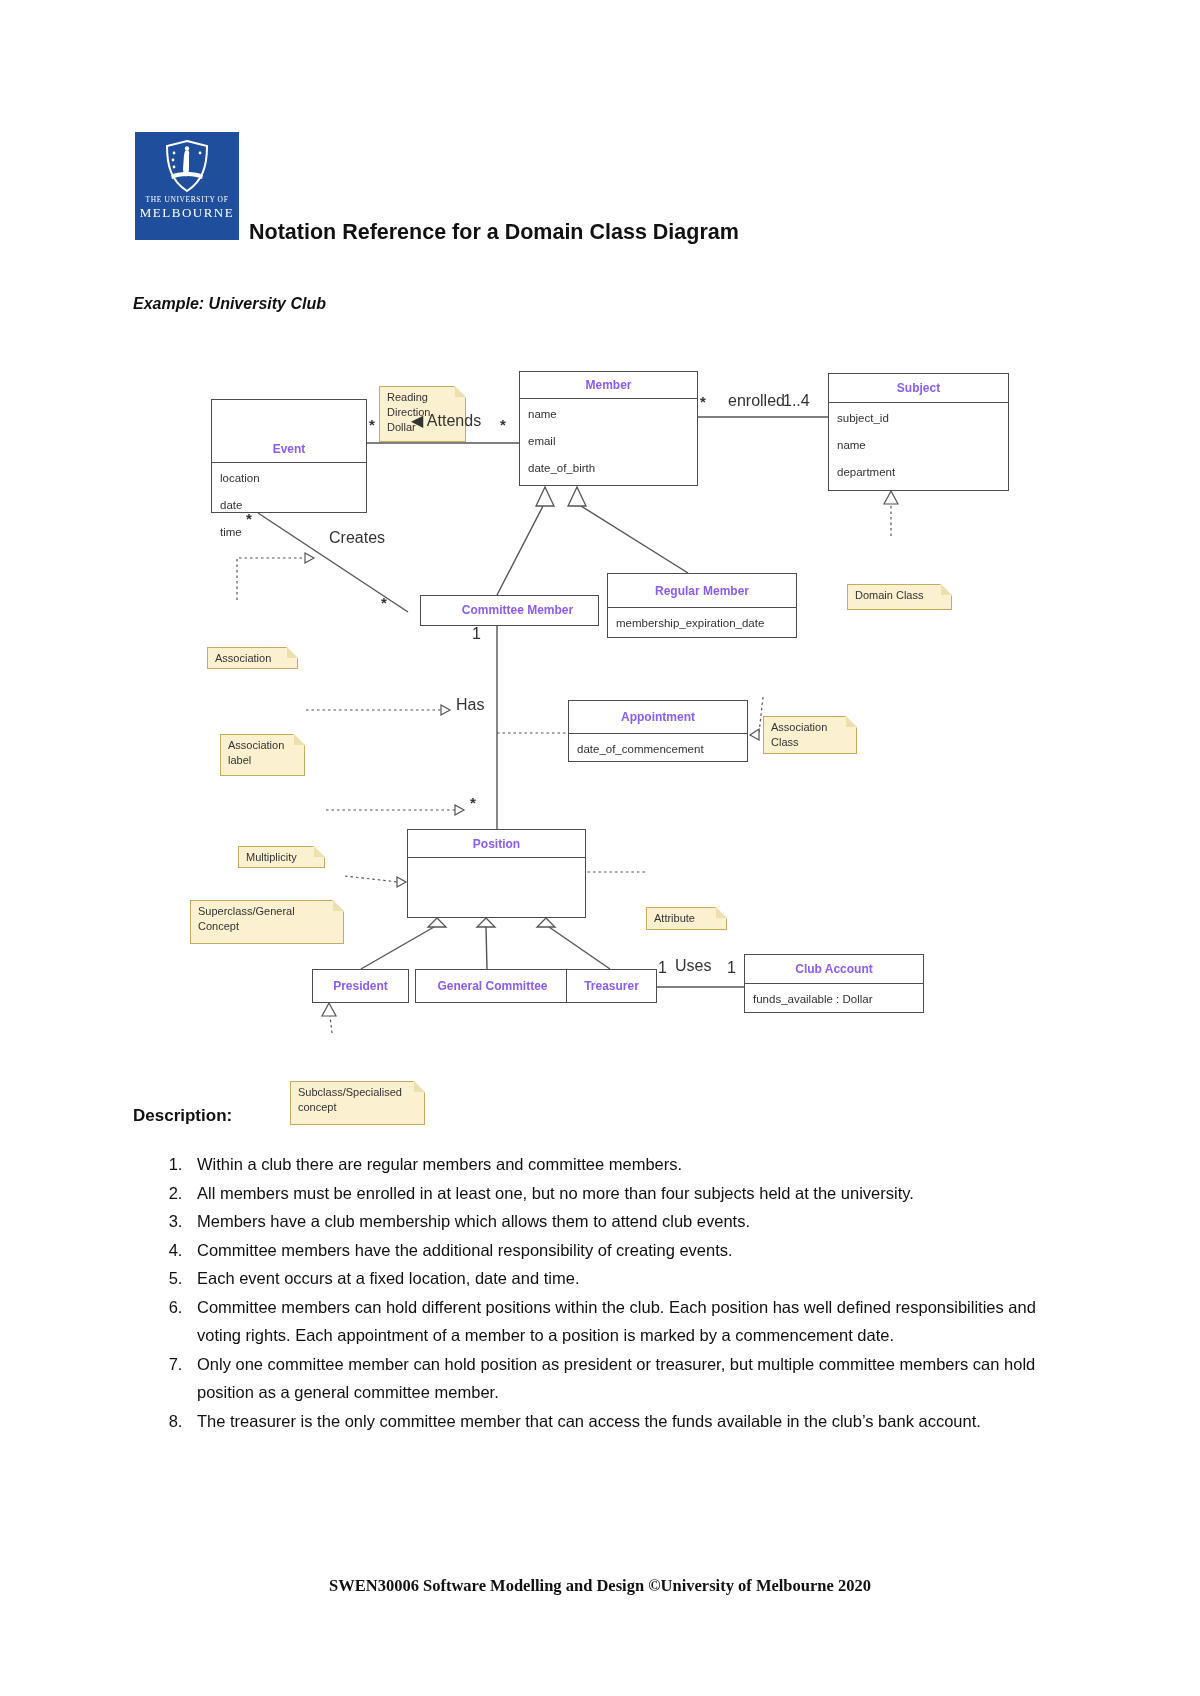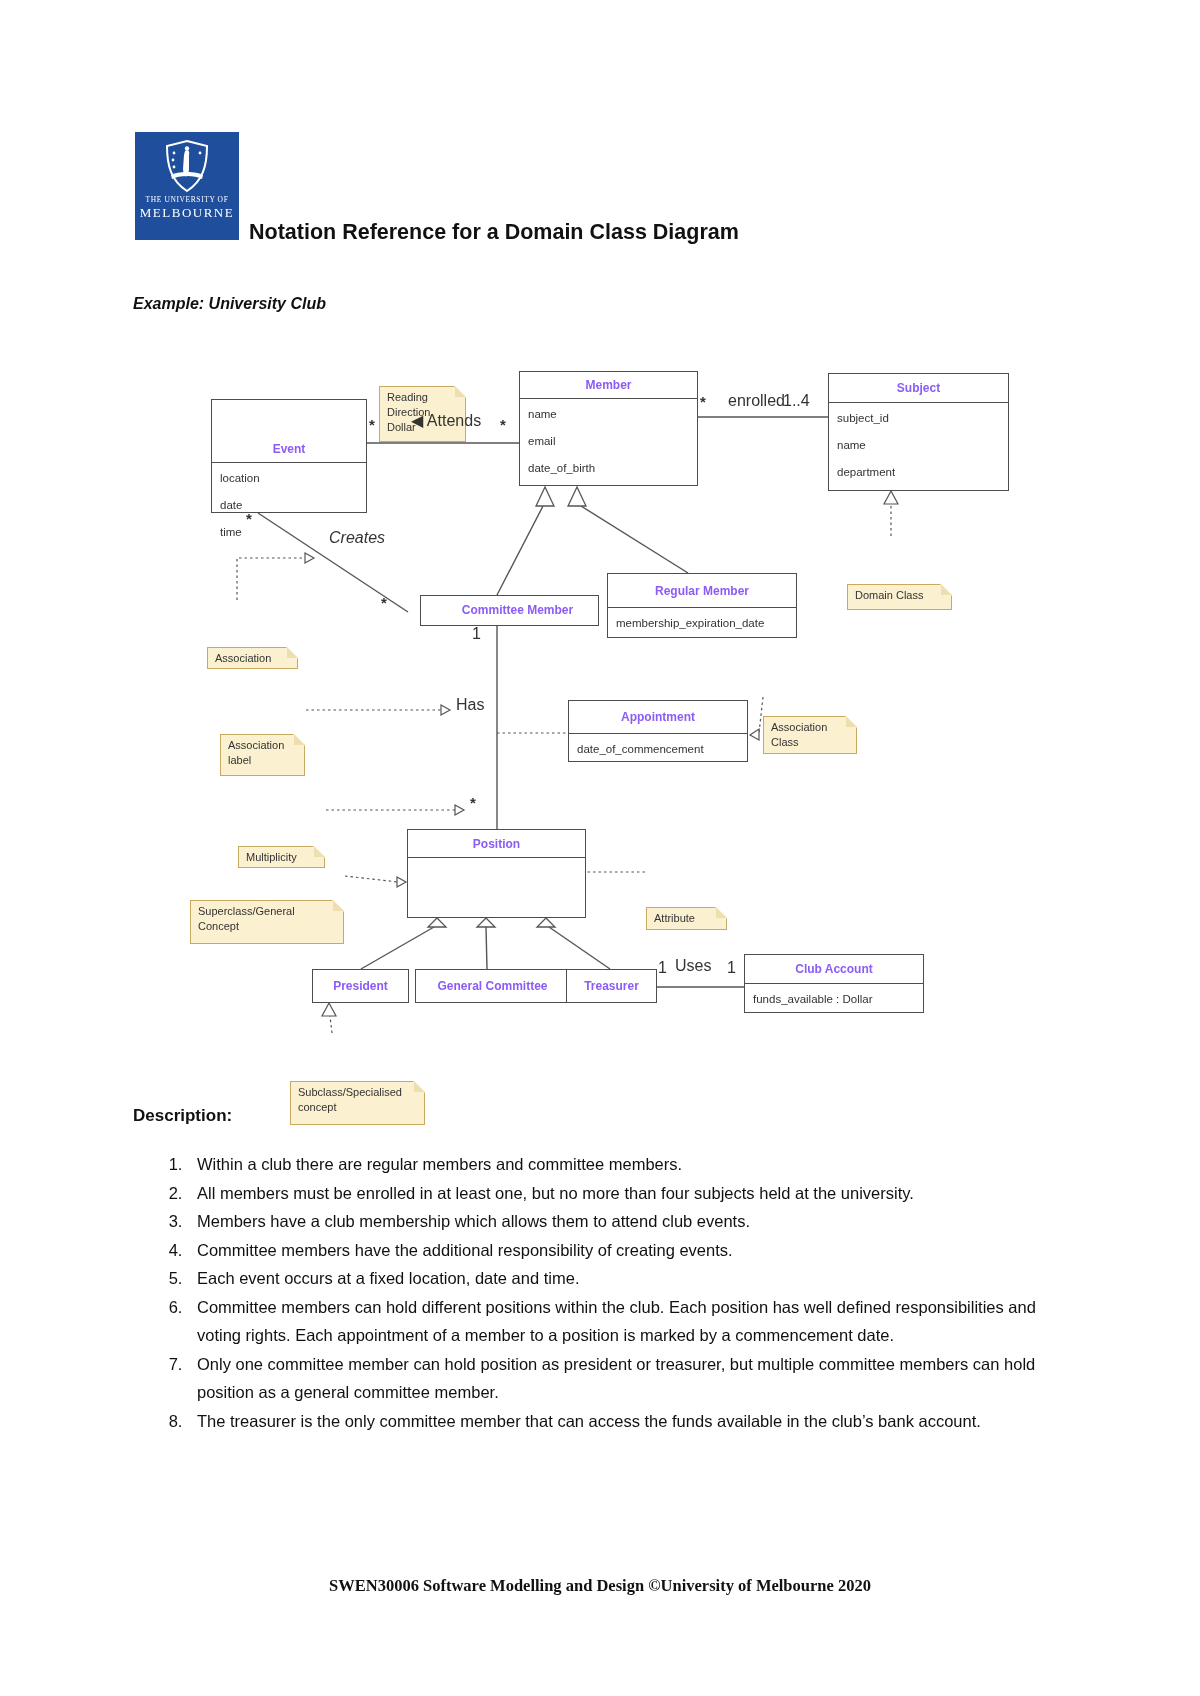--- a/index.html
+++ b/index.html
@@ -211,21 +211,21 @@
         <div class="note" style="left: 290px; top: 1035px; width: 135px; height: 44px;">
           <div>Subclass/Specialised</div>
           <div>concept</div>
         </div>
         <div class="dlabel" style="left: 411px; top: 413px;">◀ Attends</div>
         <div class="dlabel star" style="left: 369px; top: 417px;">*</div>
         <div class="dlabel star" style="left: 500px; top: 417px;">*</div>
         <div class="dlabel star" style="left: 700px; top: 394px;">*</div>
         <div class="dlabel" style="left: 728px; top: 393px;">enrolled</div>
         <div class="dlabel" style="left: 783px; top: 393px;">1..4</div>
-        <div class="dlabel" style="left: 329px; top: 530px; font-style: italic;">Creates</div>
+        <div class="dlabel" style="left: 329px; top: 530px;">Creates</div>
         <div class="dlabel star" style="left: 246px; top: 511px;">*</div>
         <div class="dlabel star" style="left: 381px; top: 595px;">*</div>
         <div class="dlabel" style="left: 472px; top: 626px;">1</div>
         <div class="dlabel" style="left: 456px; top: 697px;">Has</div>
         <div class="dlabel star" style="left: 470px; top: 795px;">*</div>
         <div class="dlabel" style="left: 658px; top: 960px;">1</div>
         <div class="dlabel" style="left: 675px; top: 958px;">Uses</div>
         <div class="dlabel" style="left: 727px; top: 960px;">1</div>
       </div>
   </div>

